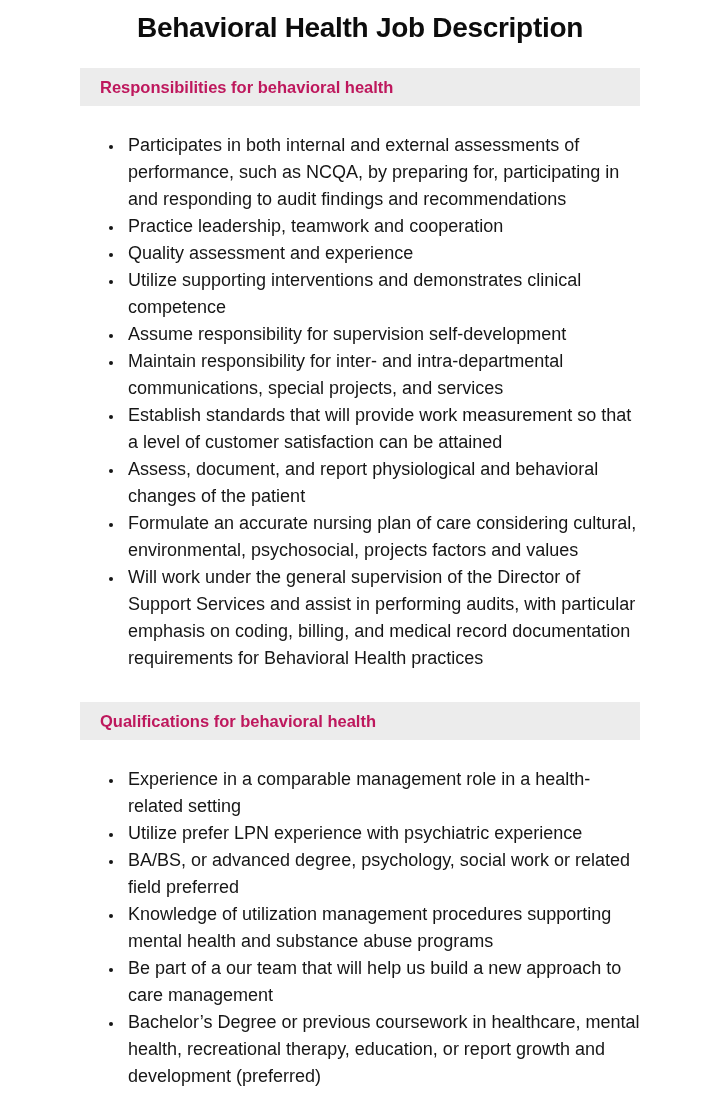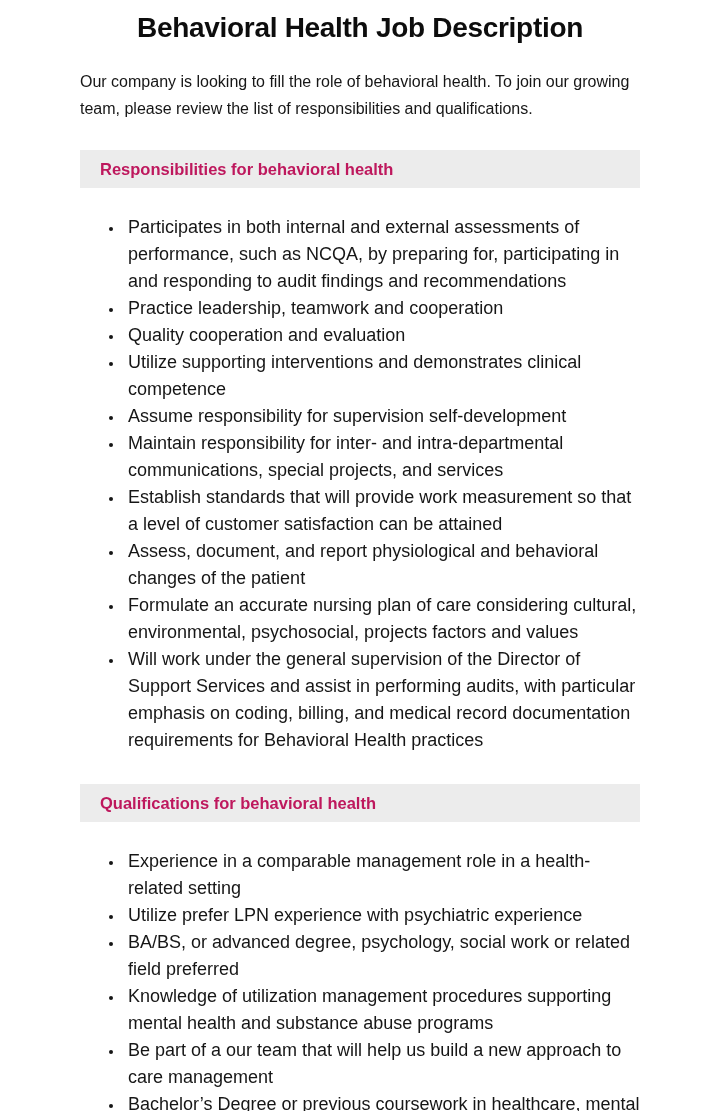--- a/index.html
+++ b/index.html
@@ -61,28 +61,27 @@
     color: #161616;
   }
 </style>
 </head>
 <body>
 
 <div class="page">
 
   <h1 class="doc-title">Behavioral Health Job Description</h1>
 
-  <p class="intro">Our company is looking to fill the role of behavioral health. To join our growing team, please review the list of responsibilities and qualifications.</p>
 
   <div class="section">
     <h2 class="section-header">Responsibilities for behavioral health</h2>
     <ul class="bullet-list">
         <li>Participates in both internal and external assessments of performance, such as NCQA, by preparing for, participating in and responding to audit findings and recommendations</li>
         <li>Practice leadership, teamwork and cooperation</li>
-        <li>Quality cooperation and evaluation</li>
+        <li>Quality assessment and experience</li>
         <li>Utilize supporting interventions and demonstrates clinical competence</li>
         <li>Assume responsibility for supervision self-development</li>
         <li>Maintain responsibility for inter- and intra-departmental communications, special projects, and services</li>
         <li>Establish standards that will provide work measurement so that a level of customer satisfaction can be attained</li>
         <li>Assess, document, and report physiological and behavioral changes of the patient</li>
         <li>Formulate an accurate nursing plan of care considering cultural, environmental, psychosocial, projects factors and values</li>
         <li>Will work under the general supervision of the Director of Support Services and assist in performing audits, with particular emphasis on coding, billing, and medical record documentation requirements for Behavioral Health practices</li>
       </ul>
   </div>
 

